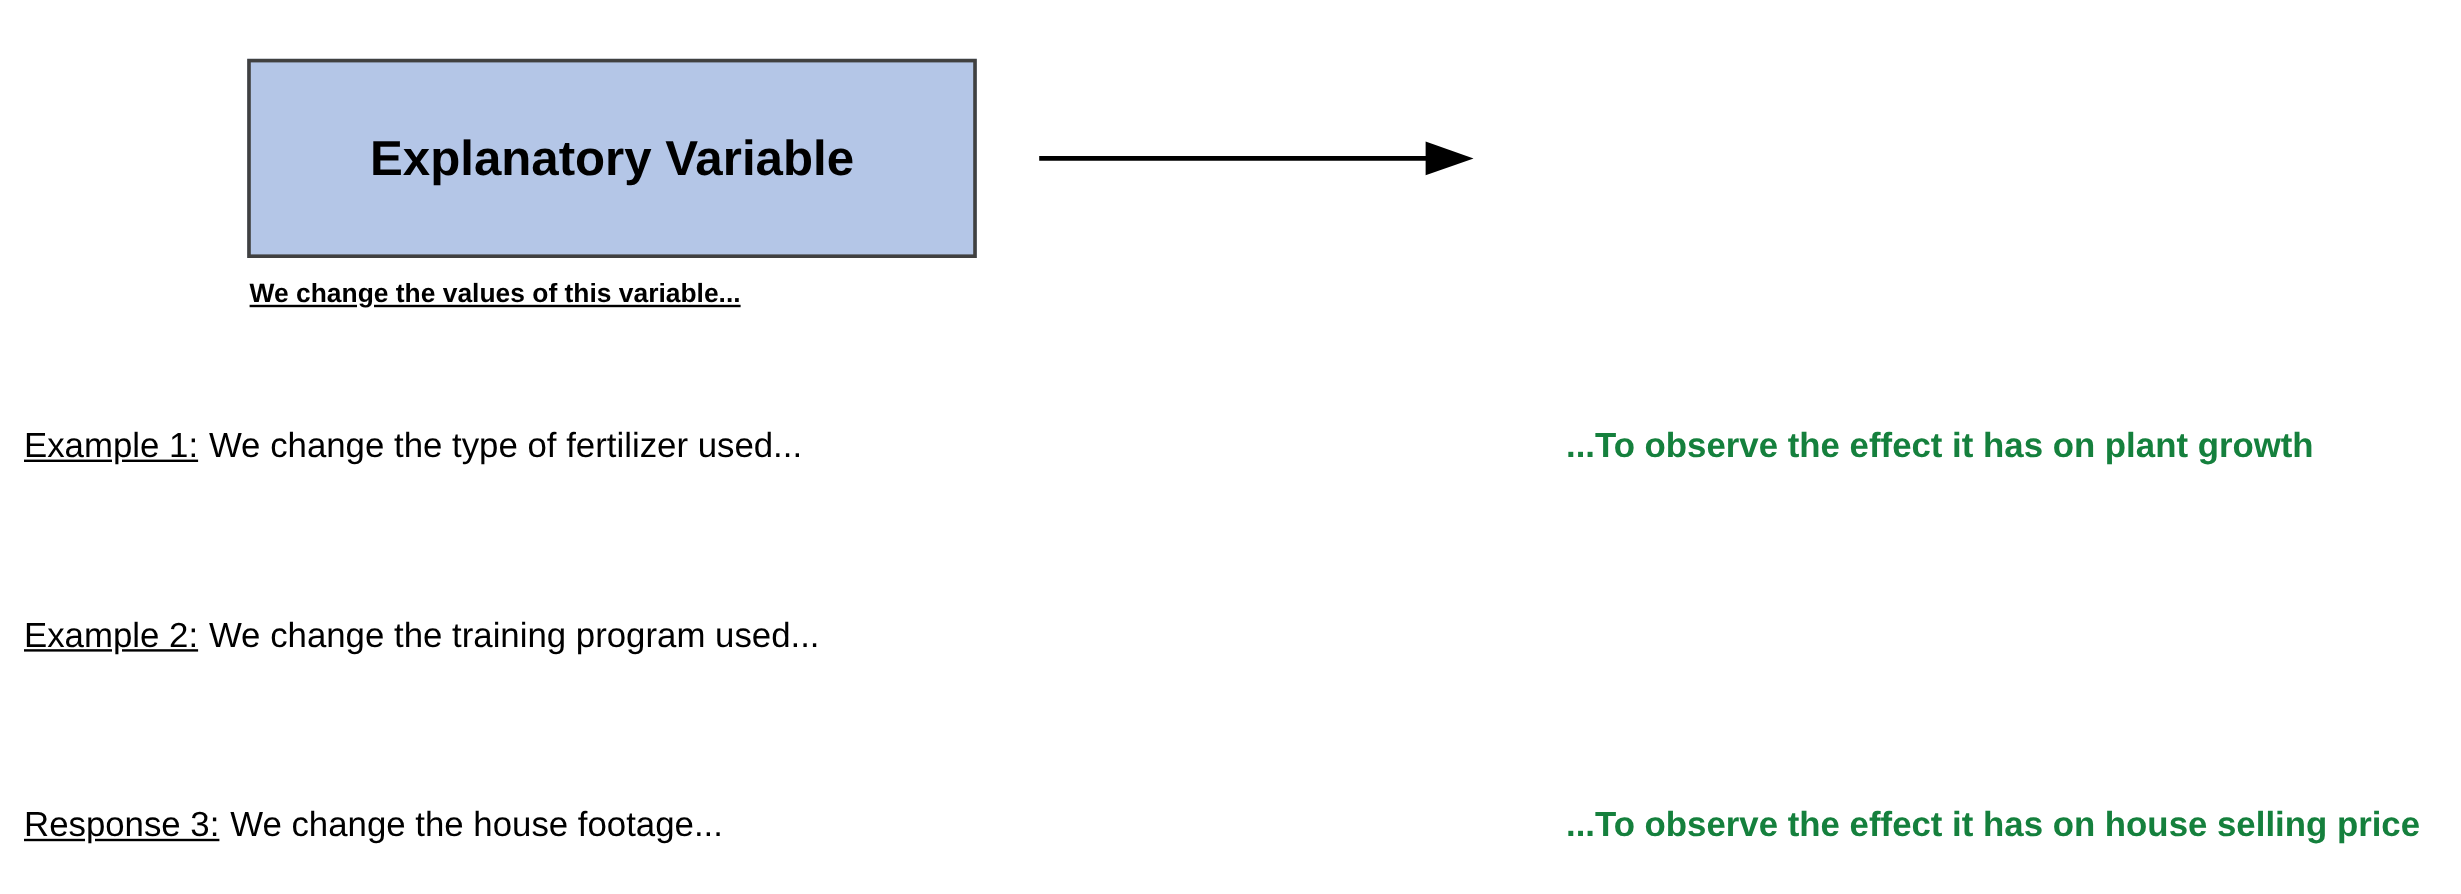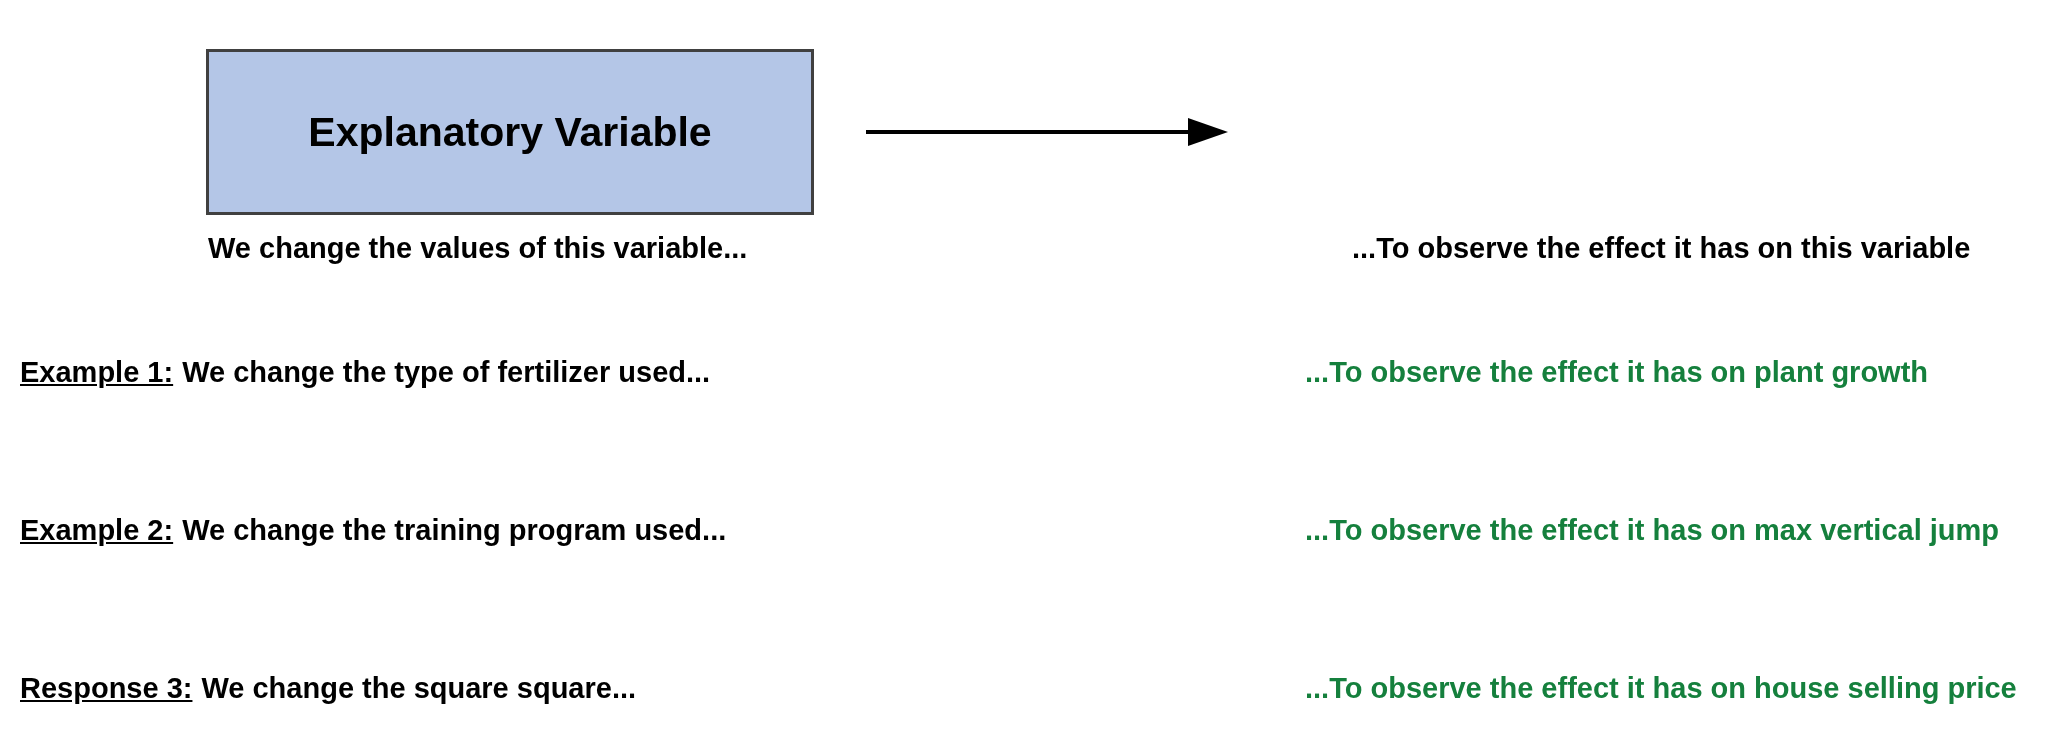--- a/index.html
+++ b/index.html
@@ -40,35 +40,36 @@
   .arrow-svg {
     position: absolute;
     left: 862px;
     top: 108px;
     width: 366px;
     height: 48px;
   }
   .caption {
     position: absolute;
     top: 232px;
-    font-size: 29px;
+    font-size: 22px;
     font-weight: bold;
     color: #000000;
     white-space: nowrap;
+    text-decoration: underline;
   }
   .caption-left { left: 208px; }
   .caption-right { left: 1352px; }
   .example-row-1 { top: 356px; }
   .example-row-2 { top: 514px; }
   .example-row-3 { top: 672px; }
   .example-left {
     position: absolute;
     left: 20px;
     font-size: 29px;
-    font-weight: bold;
+    font-weight: normal;
     color: #000000;
     white-space: nowrap;
   }
   .example-right {
     position: absolute;
     left: 1305px;
     font-size: 29px;
     font-weight: bold;
     color: #15803d;
     white-space: nowrap;
@@ -88,30 +89,28 @@
   </div>
 
   <svg class="arrow-svg" viewBox="0 0 366 48">
     <line x1="4" y1="24" x2="330" y2="24" stroke="#000000" stroke-width="4"></line>
     <polygon points="366,24 326,10 326,38" fill="#000000"></polygon>
   </svg>
 
 
   <div class="caption caption-left">We change the values of this variable...</div>
 
-  <div class="caption caption-right">...To observe the effect it has on this variable</div>
 
   <div class="example-left example-row-1">
     <span class="example-label">Example 1:</span><span>We change the type of fertilizer used...</span>
   </div>
   <div class="example-right example-row-1">...To observe the effect it has on plant growth</div>
 
   <div class="example-left example-row-2">
     <span class="example-label">Example 2:</span><span>We change the training program used...</span>
   </div>
-  <div class="example-right example-row-2">...To observe the effect it has on max vertical jump</div>
 
   <div class="example-left example-row-3">
-    <span class="example-label">Response 3:</span><span>We change the square square...</span>
+    <span class="example-label">Response 3:</span><span>We change the house footage...</span>
   </div>
   <div class="example-right example-row-3">...To observe the effect it has on house selling price</div>
 
 </div>
 
 </body></html>

